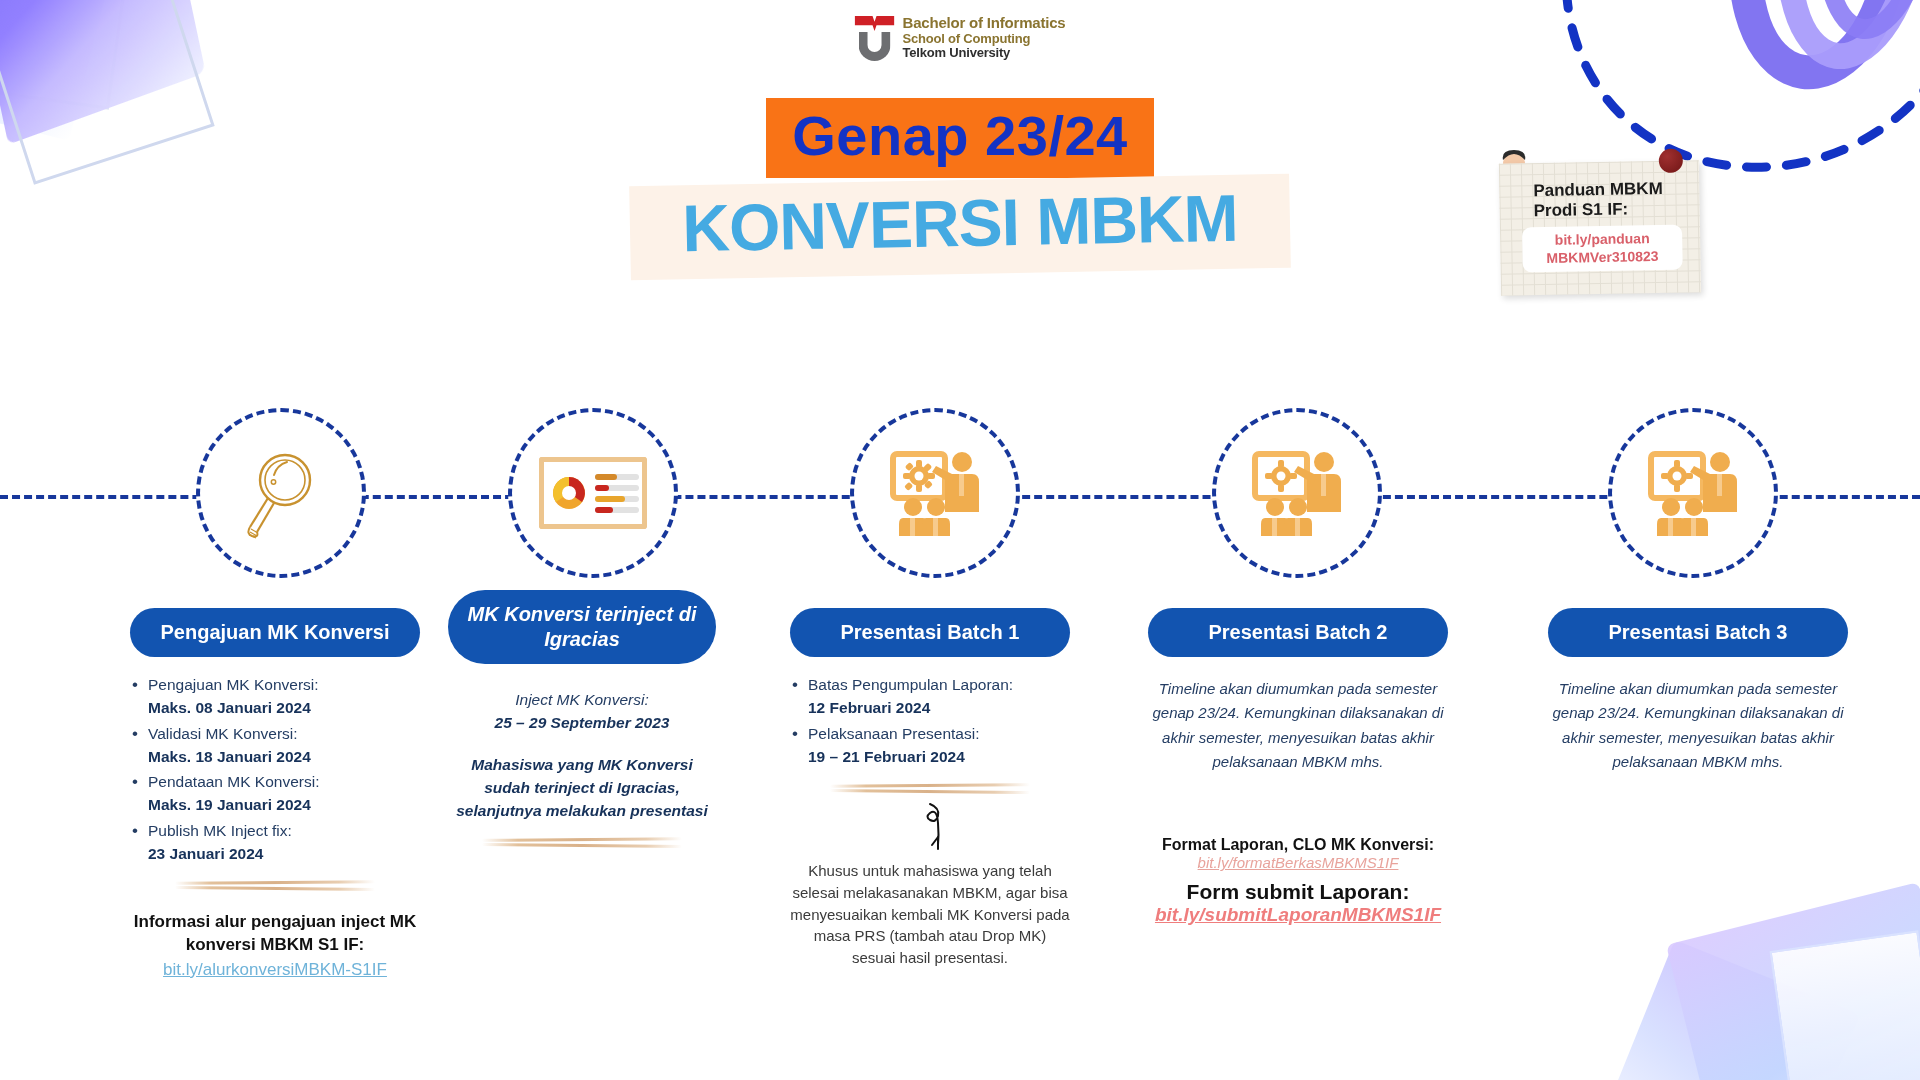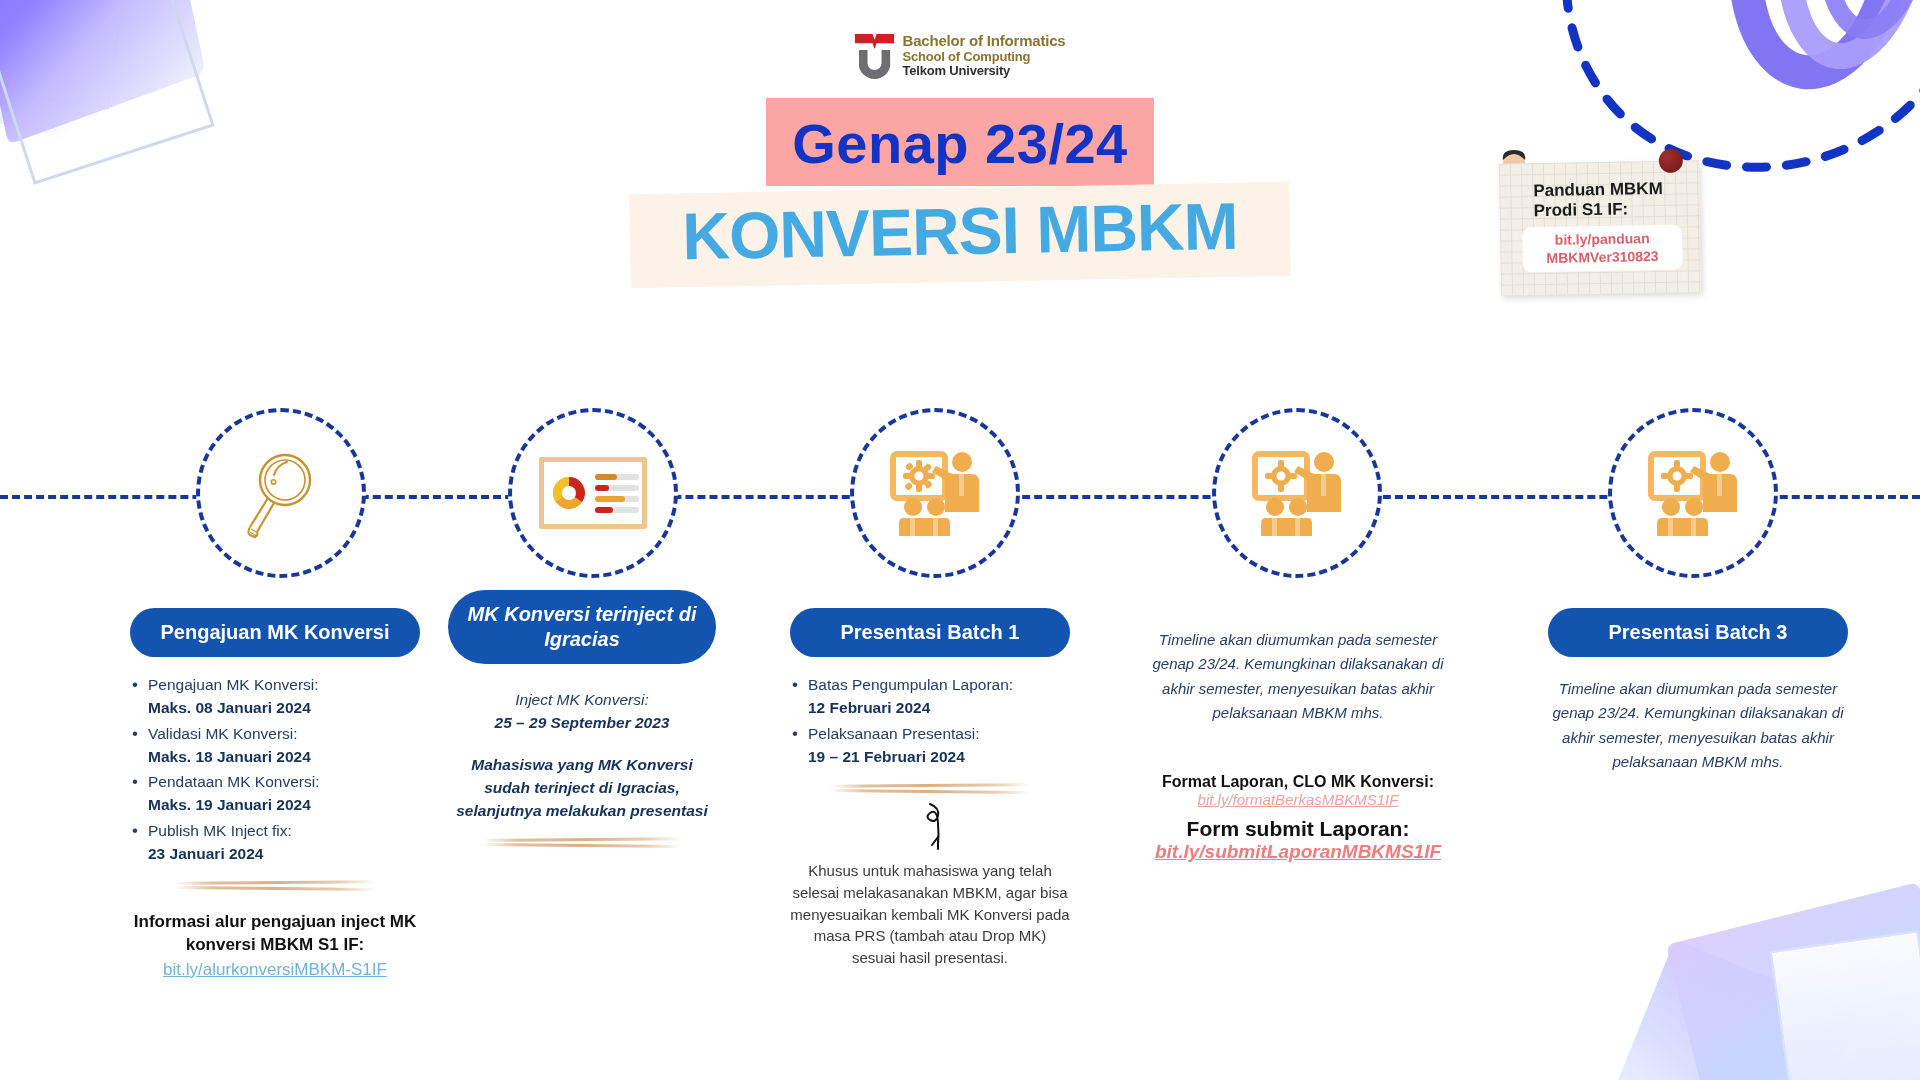--- a/index.html
+++ b/index.html
@@ -84,41 +84,41 @@
   }
   #deco-br .p3{
     position:absolute; right:20px; bottom:40px; width:150px; height:160px;
     background:linear-gradient(180deg,#ffffff 0%, #e4ecff 100%);
     transform:rotate(-8deg); border:2px solid #dbe4ff; opacity:.9;
   }
 
   
   #logo{
     position:absolute; left:50%; transform:translateX(-50%);
-    top:32px; display:flex; align-items:center; gap:8px;
+    top:14px; display:flex; align-items:center; gap:8px;
   }
   #logo .mark{ width:40px; height:48px; position:relative; }
   #logo .mark .book{
     position:absolute; left:0; top:2px; width:40px; height:15px;
     background:#cf2026;
     clip-path:polygon(0 0, 45% 0, 50% 38%, 55% 0, 100% 0, 100% 62%, 55% 62%, 50% 100%, 45% 62%, 0 62%);
   }
   #logo .mark .u{
     position:absolute; left:4px; top:18px; width:32px; height:29px;
     border:9px solid #6d6e71; border-top:none;
     border-radius:0 0 16px 16px;
   }
   #logo .txt{ line-height:1.12; }
   #logo .l1{ font-size:15px; font-weight:bold; color:#8a7430; letter-spacing:-.2px;}
   #logo .l2{ font-size:13px; font-weight:bold; color:#8a7430; letter-spacing:-.2px;}
   #logo .l3{ font-size:13px; font-weight:bold; color:#2f2f2f; letter-spacing:-.2px;}
 
   #title-wrap{ position:absolute; left:50%; transform:translateX(-50%); top:98px; width:720px; text-align:center; }
   #genap-band{
-    display:inline-block; background:#fca5a5; padding:18px 26px 14px;
+    display:inline-block; background:#f97316; padding:10px 26px 14px;
   }
   #genap{
     font-size:56px; font-weight:bold; color:#1333c4; letter-spacing:.5px;
     line-height:1;
   }
   #konversi-band{
     margin-top:2px; background:#fdf2e8; transform:rotate(-1.1deg);
     padding:10px 18px 18px; display:block; width:660px; margin-left:auto; margin-right:auto;
   }
   #konversi{
@@ -463,22 +463,23 @@
       <i></i>
     </div>
   <svg width="40" height="52" style="display:block;margin:6px auto 0;" viewBox="0 0 40 52">
     <path d="M20 4 q10 4 8 12 q-2 7 -8 4 q-5 -3 0 -7 q7 -5 8 10 q1 12 0 22" fill="none" stroke="#111" stroke-width="2" stroke-linecap="round"></path>
     <path d="M22 45 l6 -8 M28 49 l0 -12" fill="none" stroke="#111" stroke-width="2" stroke-linecap="round"></path>
   </svg>
   <div class="note-small">Khusus untuk mahasiswa yang telah selesai melakasanakan MBKM, agar bisa menyesuaikan kembali MK Konversi pada masa PRS (tambah atau Drop MK) sesuai hasil presentasi.</div>
 </div>
 
 <div class="col" id="col4" style="left:1148px; top:608px; width:300px;">
+  <div class="pill">Presentasi Batch 2</div>
   <div class="ital" style="margin-top:20px;">Timeline akan diumumkan pada semester genap 23/24. Kemungkinan dilaksanakan di akhir semester, menyesuikan batas akhir pelaksanaan MBKM mhs.</div>
-  <div style="margin-top:48px; text-align:center;">
+  <div style="margin-top:62px; text-align:center;">
     <div class="blklab">Format Laporan, CLO MK Konversi:</div>
     <a class="redlink" href="#">bit.ly/formatBerkasMBKMS1IF</a>
     <div class="blklab2" style="margin-top:8px;">Form submit Laporan:</div>
     <a class="redlink2" href="#">bit.ly/submitLaporanMBKMS1IF</a>
   </div>
 </div>
 
 <div class="col" id="col5" style="left:1548px; top:608px; width:300px;">
   <div class="pill">Presentasi Batch 3</div>
   <div class="ital" style="margin-top:20px;">Timeline akan diumumkan pada semester genap 23/24. Kemungkinan dilaksanakan di akhir semester, menyesuikan batas akhir pelaksanaan MBKM mhs.</div>

